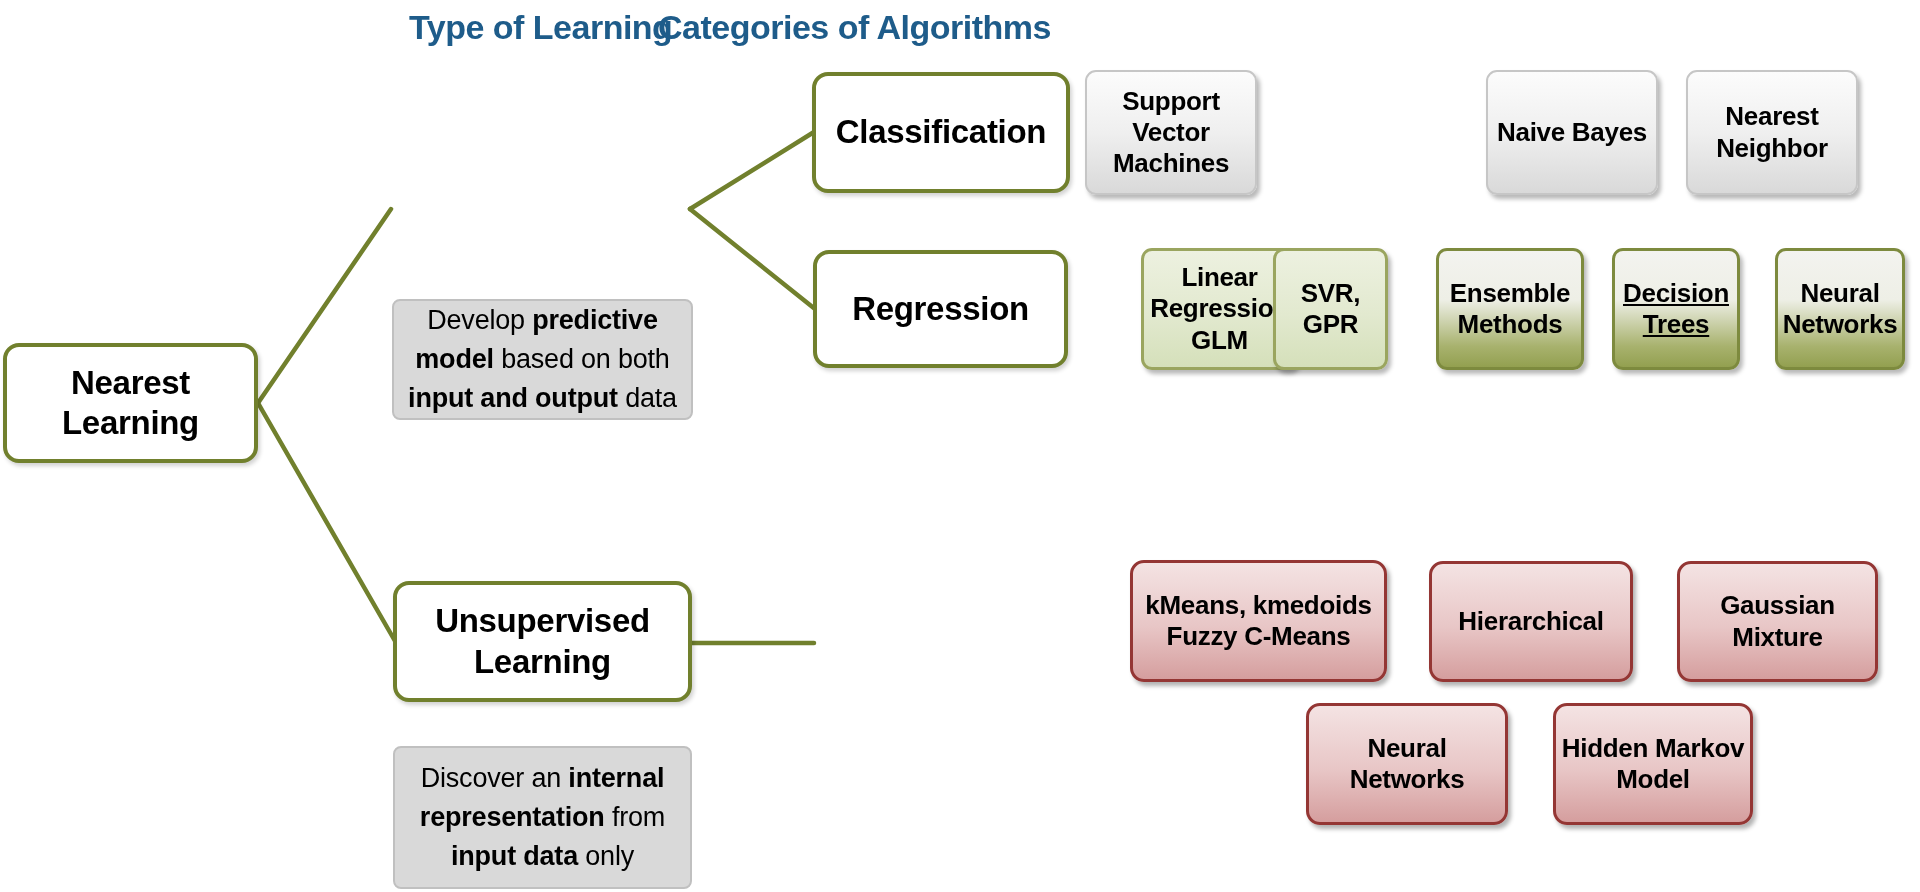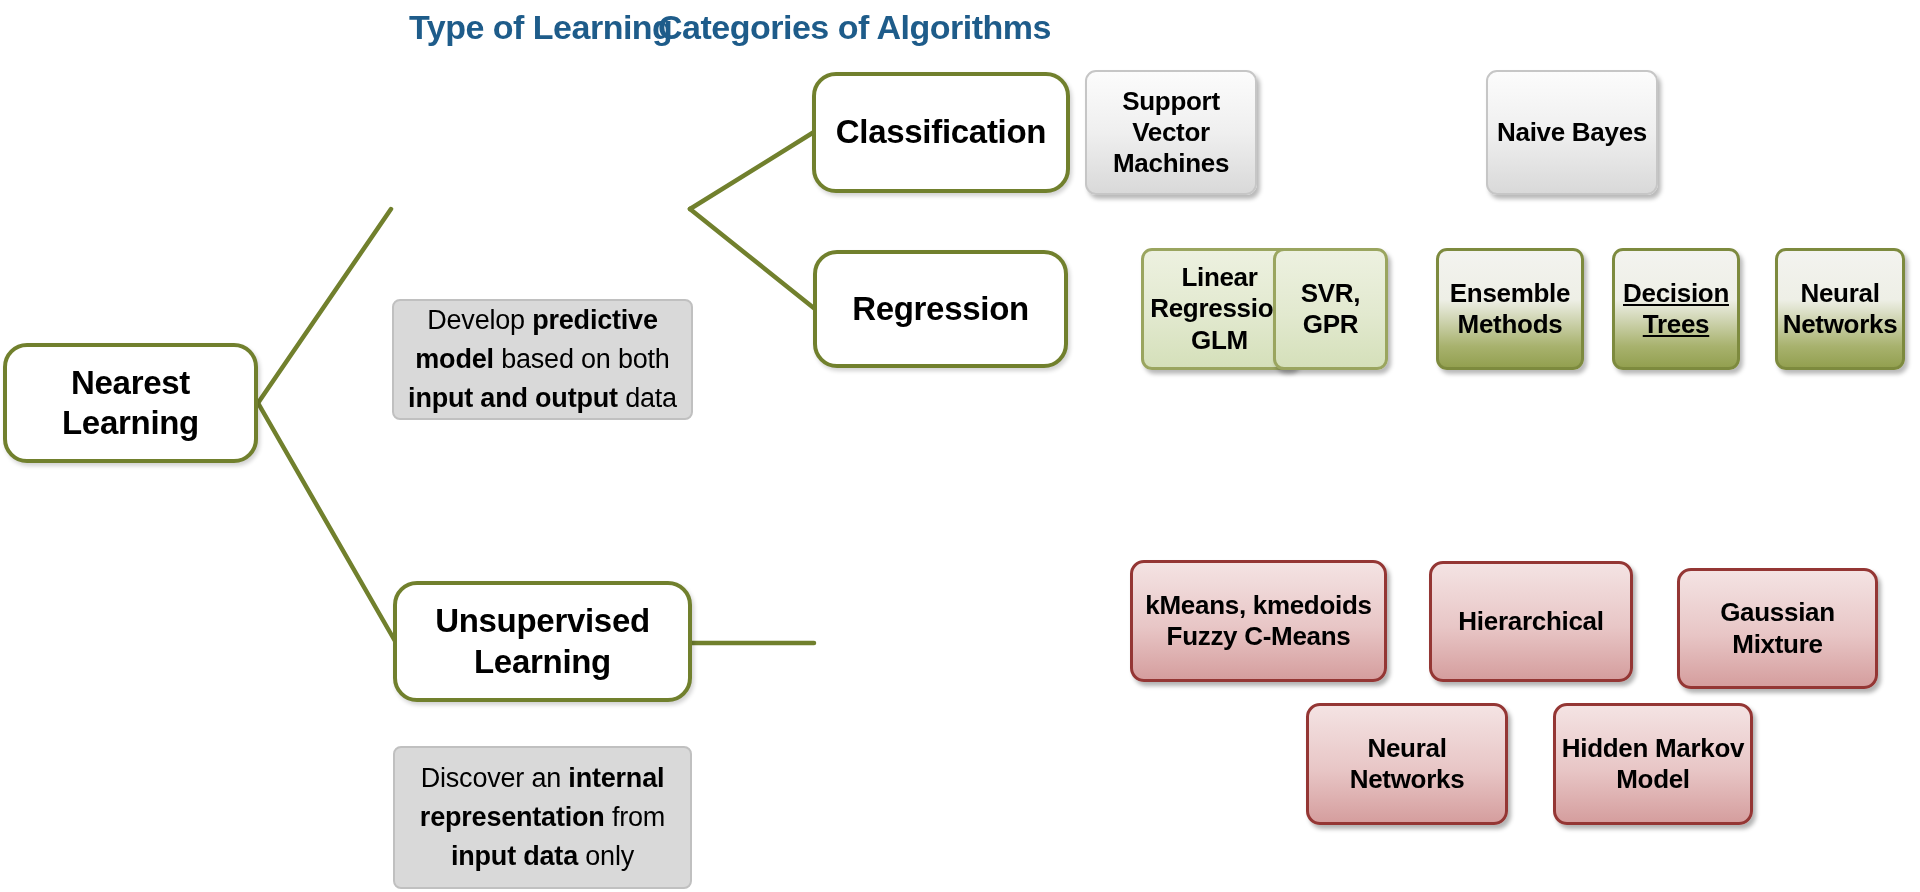--- a/index.html
+++ b/index.html
@@ -13,21 +13,21 @@
   .hdr{
     position:absolute;z-index:2;color:#1e5c8a;font-weight:bold;
     font-size:34px;letter-spacing:-0.5px;white-space:nowrap;
   }
 
   .box{
     position:absolute;z-index:1;display:flex;align-items:center;justify-content:center;
     text-align:center;box-sizing:border-box;color:#000;font-weight:bold;
   }
   .node{
-    background:#ffffff;border:4px solid #71802d;border-radius:24px;
+    background:#ffffff;border:4px solid #71802d;border-radius:16px;
     font-size:33px;line-height:1.22;box-shadow:2px 3px 4px rgba(0,0,0,0.18);
     padding:4px 10px;letter-spacing:-0.3px;justify-content:center;
   }
   .algo{
     font-size:26px;line-height:1.2;border-radius:11px;padding:2px 4px;
     letter-spacing:-0.3px;box-shadow:3px 4px 4px rgba(0,0,0,0.28);
   }
   .algo-gray{
     background:linear-gradient(180deg,#fcfcfc 0%,#efefef 50%,#d9d9d9 100%);
     border:2px solid #c6c6c6;
@@ -87,20 +87,23 @@
   <div class="box desc" style="left:393px;top:746px;width:299px;height:143px;">
     <span><span>Discover an </span><b>internal representation</b><span> from </span><b>input data</b><span> only</span></span>
   </div>
 
   <div class="box algo algo-gray" style="left:1085px;top:70px;width:172px;height:125px;">
     <span>Support Vector Machines</span>
   </div>
   <div class="box algo algo-gray" style="left:1486px;top:70px;width:172px;height:125px;">
     <span>Naive Bayes</span>
   </div>
+  <div class="box algo algo-gray" style="left:1686px;top:70px;width:172px;height:125px;">
+    <span>Nearest Neighbor</span>
+  </div>
 
   <div class="box algo algo-lightgreen" style="left:1141px;top:248px;width:157px;height:122px;">
     <span>Linear Regression GLM</span>
   </div>
   <div class="box algo algo-lightgreen" style="left:1273px;top:248px;width:115px;height:122px;">
     <span>SVR, GPR</span>
   </div>
   <div class="box algo algo-olive" style="left:1436px;top:248px;width:148px;height:122px;">
     <span>Ensemble Methods</span>
   </div>
@@ -110,21 +113,21 @@
   <div class="box algo algo-olive" style="left:1775px;top:248px;width:130px;height:122px;">
     <span>Neural Networks</span>
   </div>
 
   <div class="box algo algo-pink" style="left:1130px;top:560px;width:257px;height:122px;">
     <span>kMeans, kmedoids Fuzzy C-Means</span>
   </div>
   <div class="box algo algo-pink" style="left:1429px;top:561px;width:204px;height:121px;">
     <span>Hierarchical</span>
   </div>
-  <div class="box algo algo-pink" style="left:1677px;top:561px;width:201px;height:121px;margin-top:7px;">
+  <div class="box algo algo-pink" style="left:1677px;top:561px;width:201px;height:121px;">
     <span>Gaussian Mixture</span>
   </div>
 
   <div class="box algo algo-pink" style="left:1306px;top:703px;width:202px;height:122px;">
     <span>Neural Networks</span>
   </div>
   <div class="box algo algo-pink" style="left:1553px;top:703px;width:200px;height:122px;">
     <span>Hidden Markov Model</span>
   </div>
 

